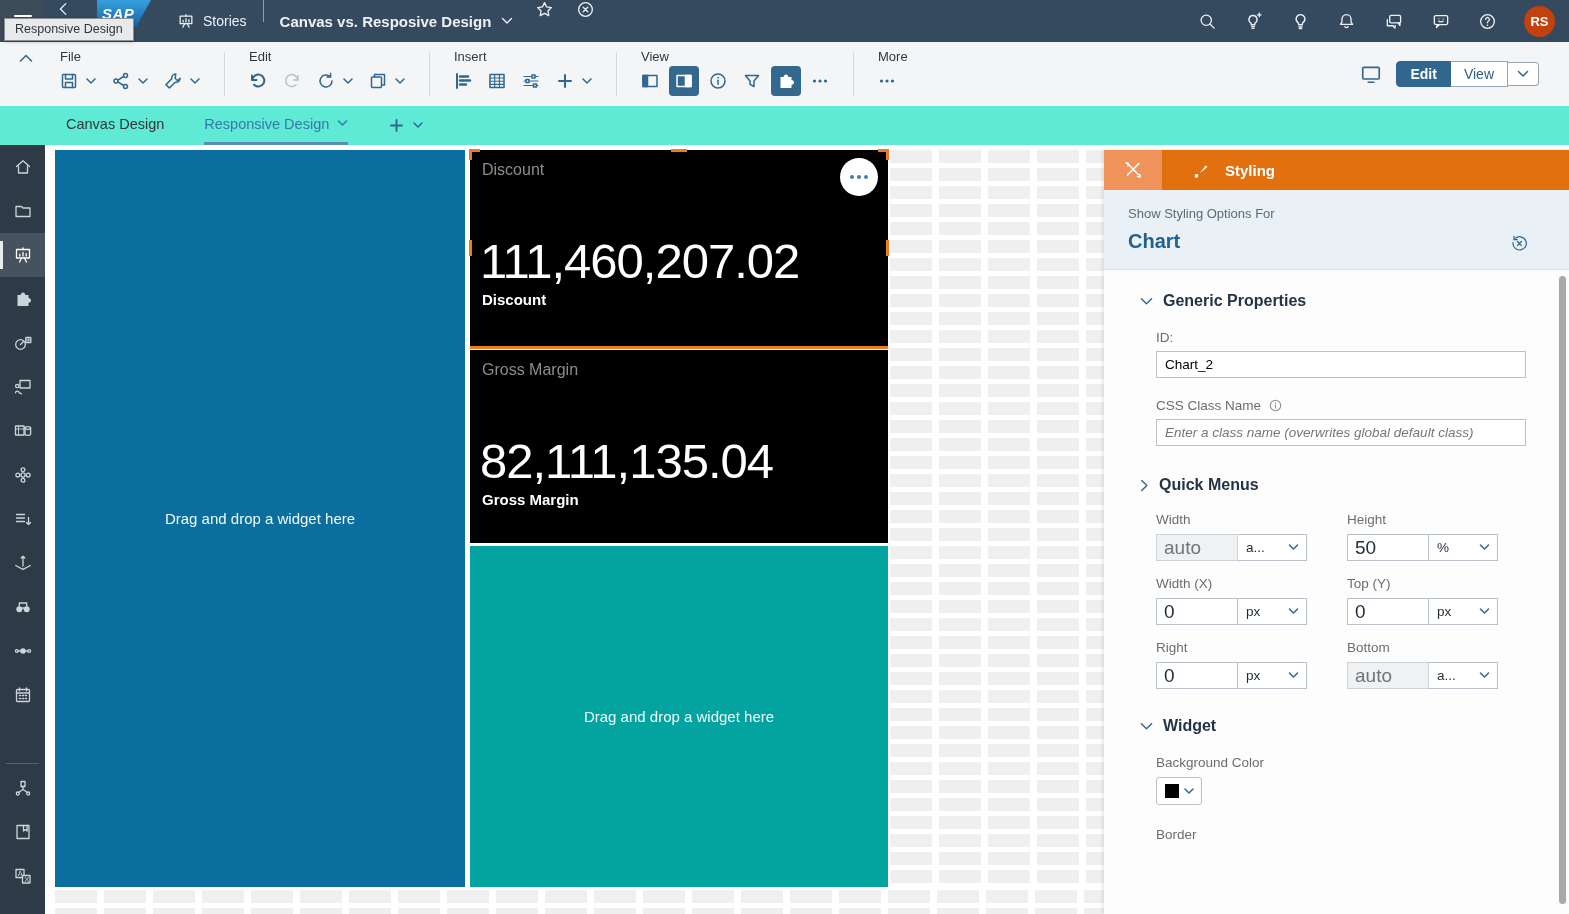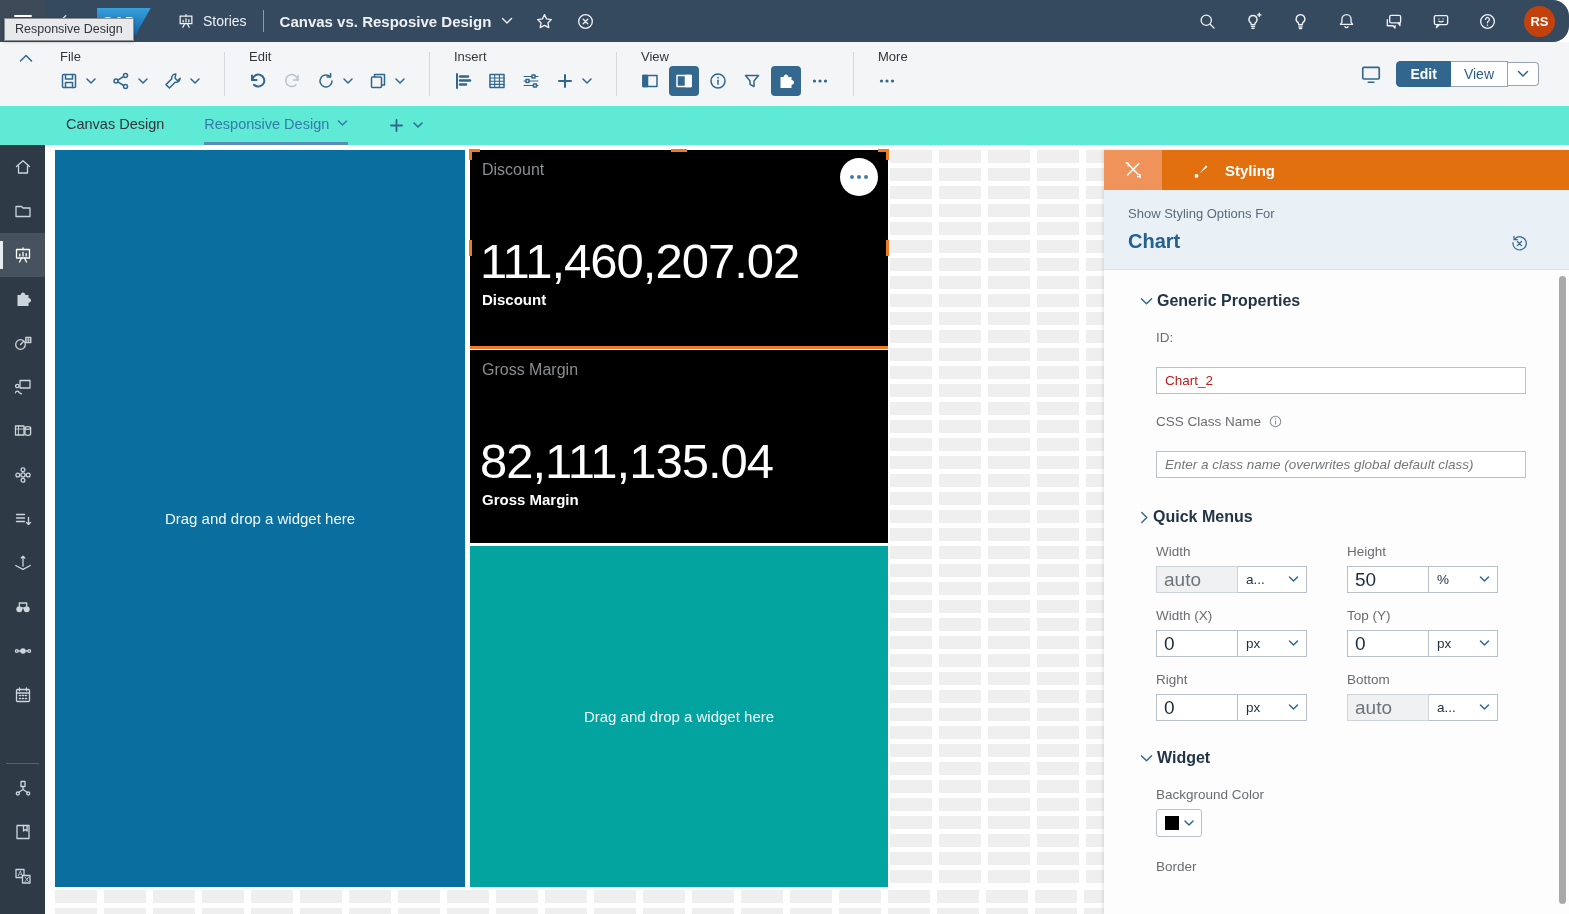--- a/index.html
+++ b/index.html
@@ -1,21 +1,21 @@
 <!DOCTYPE html>
 <html><head>
 <meta charset="utf-8">
 <style>
   * { margin:0; padding:0; box-sizing:border-box; }
   html,body { width:1569px; height:914px; overflow:hidden; }
   body { font-family:"Liberation Sans", sans-serif; background:#fff; }
   .app { position:relative; width:1569px; height:914px; overflow:hidden; }
 
   
-  .shellbar { height:42px; background:#354a5f; display:flex; align-items:center; color:#eef1f4;border-radius:16px; }
+  .shellbar { height:42px; background:#354a5f; display:flex; color:#eef1f4; }
   .sb-hamburger { width:45px; height:42px; background:#3d4a57; display:flex; align-items:center; justify-content:center; flex:0 0 45px; }
   .sb-ham-lines { width:18px; }
   .sb-ham-lines div { height:2px; background:#fff; margin:3px 0; border-radius:1px; }
   .sb-back { width:38px; display:flex; justify-content:center; cursor:pointer; }
   .sap-logo { width:54px; height:27px; margin:0 10px 0 14px; background:linear-gradient(180deg,#35a0dc 0%,#1464aa 100%); clip-path:polygon(0 0,100% 0,72% 100%,0 100%); display:flex; align-items:center; color:#fff; font-weight:bold; font-style:italic; font-size:15px; padding-left:5px; letter-spacing:.5px; }
   .sb-product { display:flex; align-items:center; gap:8px; font-size:14px; margin-left:16px; }
   .sb-sep { width:1px; height:22px; background:rgba(255,255,255,.45); margin:0 16px; }
   .sb-title { display:flex; align-items:center; gap:10px; font-size:15px; font-weight:bold; cursor:pointer; }
   .sb-star { margin-left:22px; cursor:pointer; display:flex; }
   .sb-closex { margin-left:22px; cursor:pointer; display:flex; }
@@ -98,25 +98,25 @@
   .spanel { position:absolute; left:1059px; top:5px; right:0; bottom:0; display:flex; flex-direction:column; background:#fdfdfe; box-shadow:-1px 0 4px rgba(0,0,0,.12); }
   .sp-header { height:40px; background:#e2700f; display:flex; align-items:center; flex:0 0 40px; }
   .sp-tab-tools { width:58px; height:40px; background:#f0935a; display:flex; align-items:center; justify-content:center; cursor:pointer; }
   .sp-tab-styling { display:flex; align-items:center; gap:14px; margin-left:30px; color:#fff; font-size:15px; font-weight:bold; cursor:pointer; }
   .sp-sub { background:#e9f0f6; border-bottom:1px solid #d8dfe5; padding:16px 22px 16px 24px; position:relative; }
   .sp-showfor { font-size:13px; color:#5b6b79; }
   .sp-target { font-size:20px; font-weight:bold; color:#23618e; margin-top:9px; }
   .sp-reset { position:absolute; right:40px; top:44px; cursor:pointer; display:flex; }
   .sp-body { flex:1; position:relative; padding:2px 0 0 36px; overflow:hidden; }
   .sp-scroll { position:absolute; right:3px; top:6px; bottom:10px; width:7px; background:#a9a9a9; border-radius:4px; }
-  .sp-section { display:flex; align-items:center; gap:4px; font-size:16px; font-weight:bold; color:#223446; cursor:pointer; }
+  .sp-section { display:flex; align-items:center; gap:10px; font-size:16px; font-weight:bold; color:#223446; cursor:pointer; }
   .mt20{margin-top:20px;} .mt30{margin-top:30px;} .mt32{margin-top:32px;} .mt28{margin-top:28px;}
   .sp-ind { margin-left:16px; }
   .sp-lbl { font-size:13.5px; color:#6a6d70; margin-top:20px; display:flex; align-items:center; gap:7px; }
-  .sp-input { margin-top:22px; width:370px; height:27px; border:1px solid #b9c2ca; background:#fff; font-size:13.5px; padding:0 8px; color:#b91c1c; font-family:"Liberation Sans",sans-serif; }
+  .sp-input { margin-top:6px; width:370px; height:27px; border:1px solid #b9c2ca; background:#fff; font-size:13.5px; padding:0 8px; color:#000000; font-family:"Liberation Sans",sans-serif; }
   .sp-input::placeholder { color:#74777a; font-style:italic; }
   .sp-grid { margin-left:16px; display:grid; grid-template-columns:151px 151px; column-gap:40px; margin-top:18px; row-gap:15px; }
   .sp-field-lbl { font-size:13.5px; color:#6a6d70; margin-bottom:7px; }
   .sp-frow { display:flex; }
   .sp-val { width:82px; height:27px; border:1px solid #b9c2ca; background:#fff; font-size:19px; padding:0 7px; color:#1d2d3e; font-family:"Liberation Sans",sans-serif; }
   .sp-val.disabled { background:#f0f1f3; color:#6e757c; border-color:#ccd3d9; }
   .sp-unit { width:69px; height:27px; border:1px solid #b9c2ca; border-left:none; background:#fff; display:flex; align-items:center; justify-content:space-between; padding:0 7px 0 8px; font-size:13.5px; color:#1d2d3e; cursor:pointer; }
   .sp-color { margin-top:7px; margin-left:16px; width:46px; height:28px; border:1px solid #b9c2ca; border-radius:3px; background:#fff; display:flex; align-items:center; justify-content:center; gap:5px; cursor:pointer; }
   .sp-swatch { width:14px; height:14px; }
   .chev-s { display:flex; }

